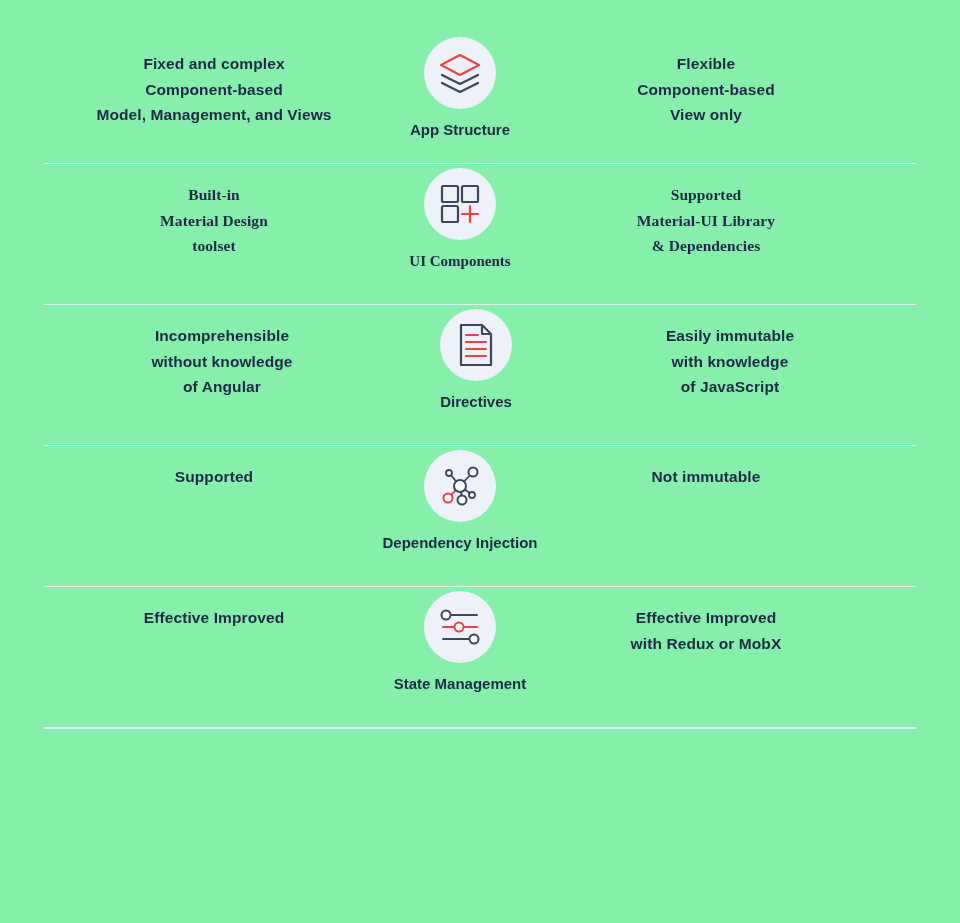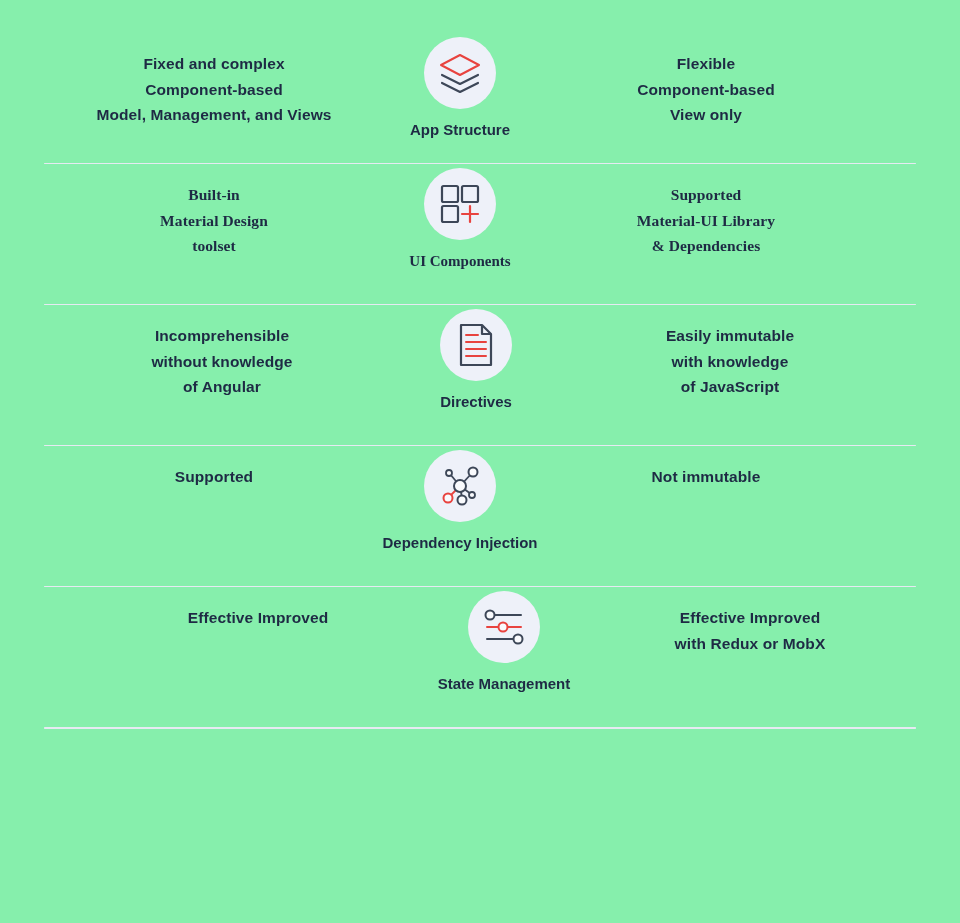--- a/index.html
+++ b/index.html
@@ -73,21 +73,21 @@
     font-weight: bold;
     line-height: 22px;
     white-space: nowrap;
     text-align: center;
   }
 
   .r1 { height: 130px; }
   .r2 { height: 140px; font-family: Liberation Serif, serif; }
   .r3 { height: 140px; gap: 8px; }
   .r4 { height: 140px; }
-  .r5 { height: 140px; padding-left: 44px; }
+  .r5 { height: 140px; }
   .r6 { height: 133px; }
 
   .spacer-top { height: 33px; }
 </style>
 </head>
 <body>
 
 <div id="infographic">
 
   <div class="spacer-top"></div>

